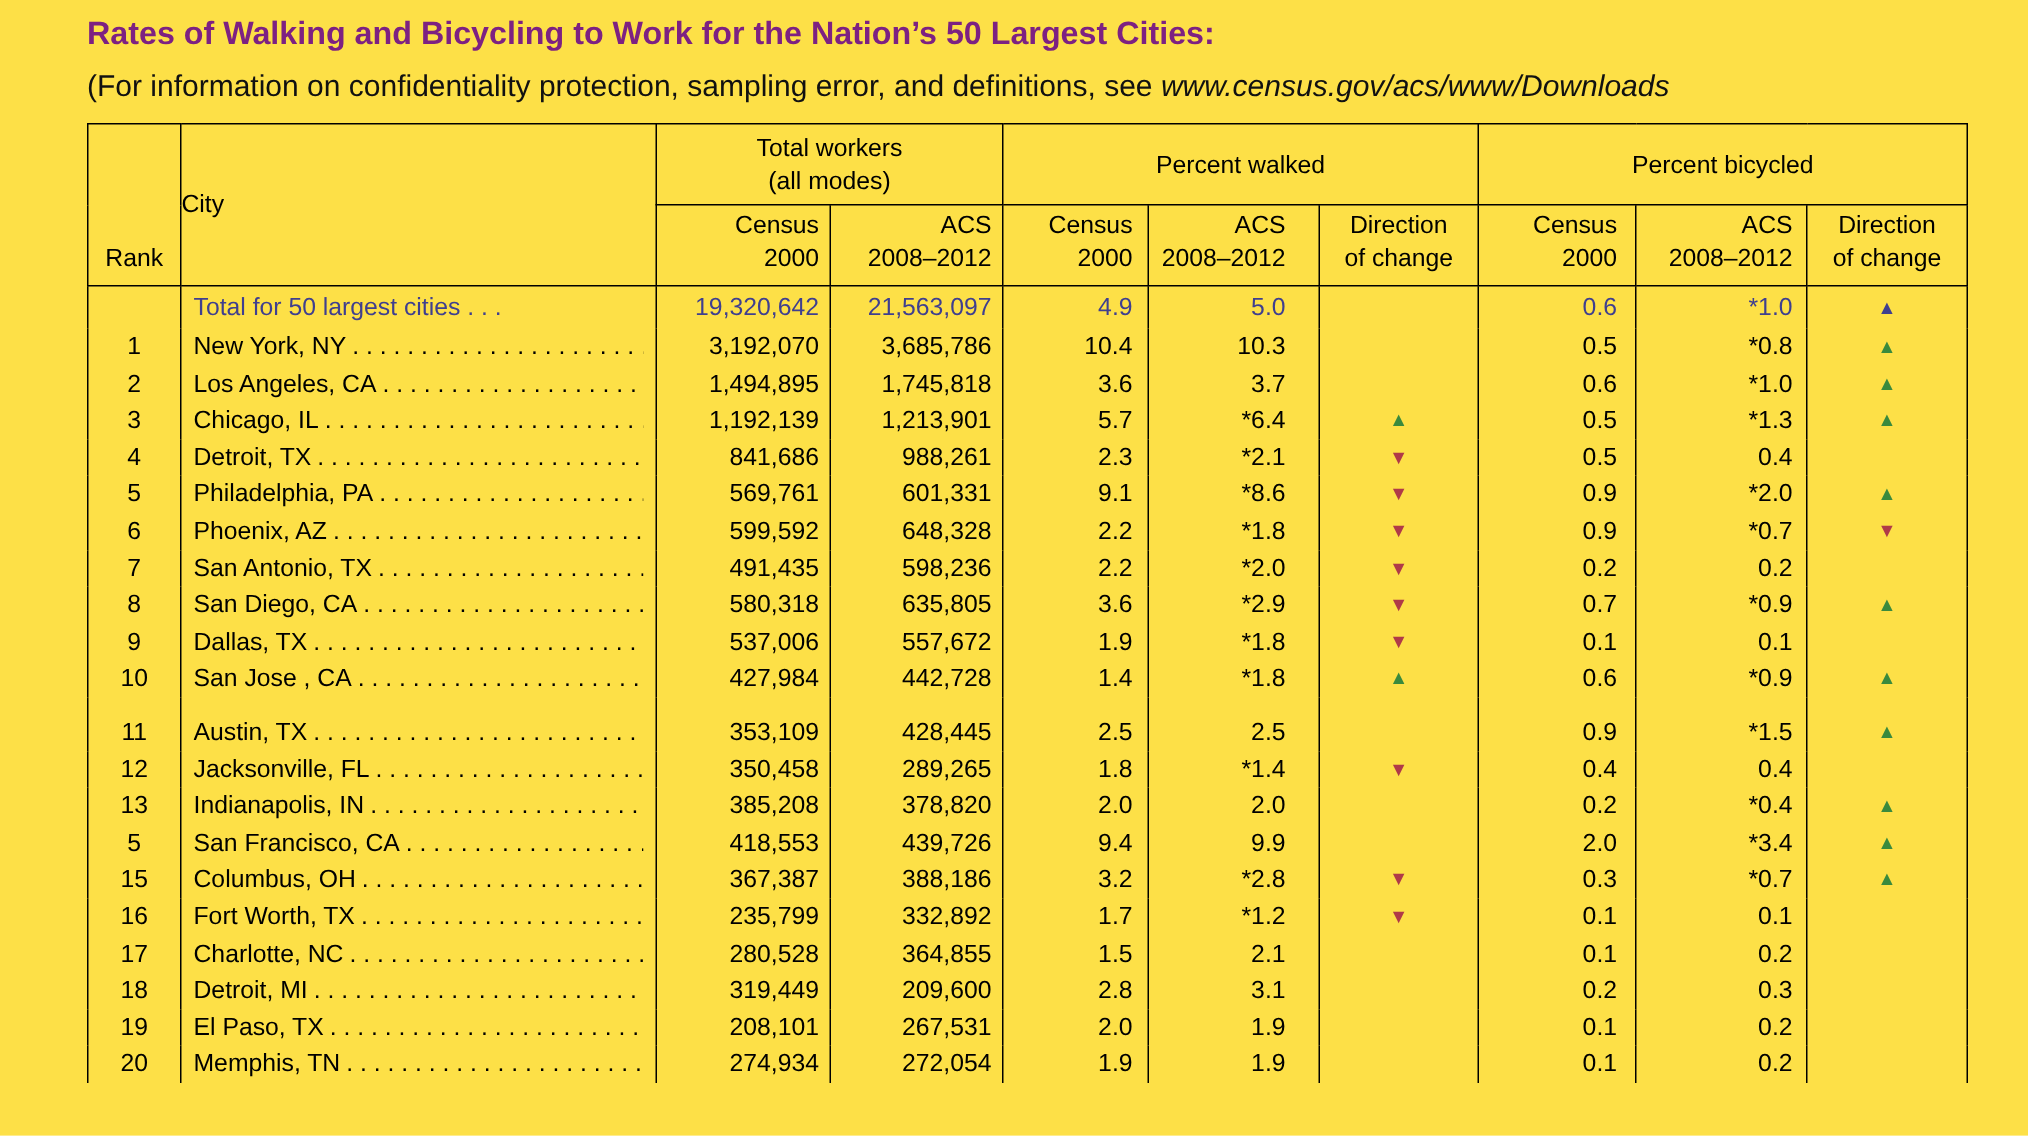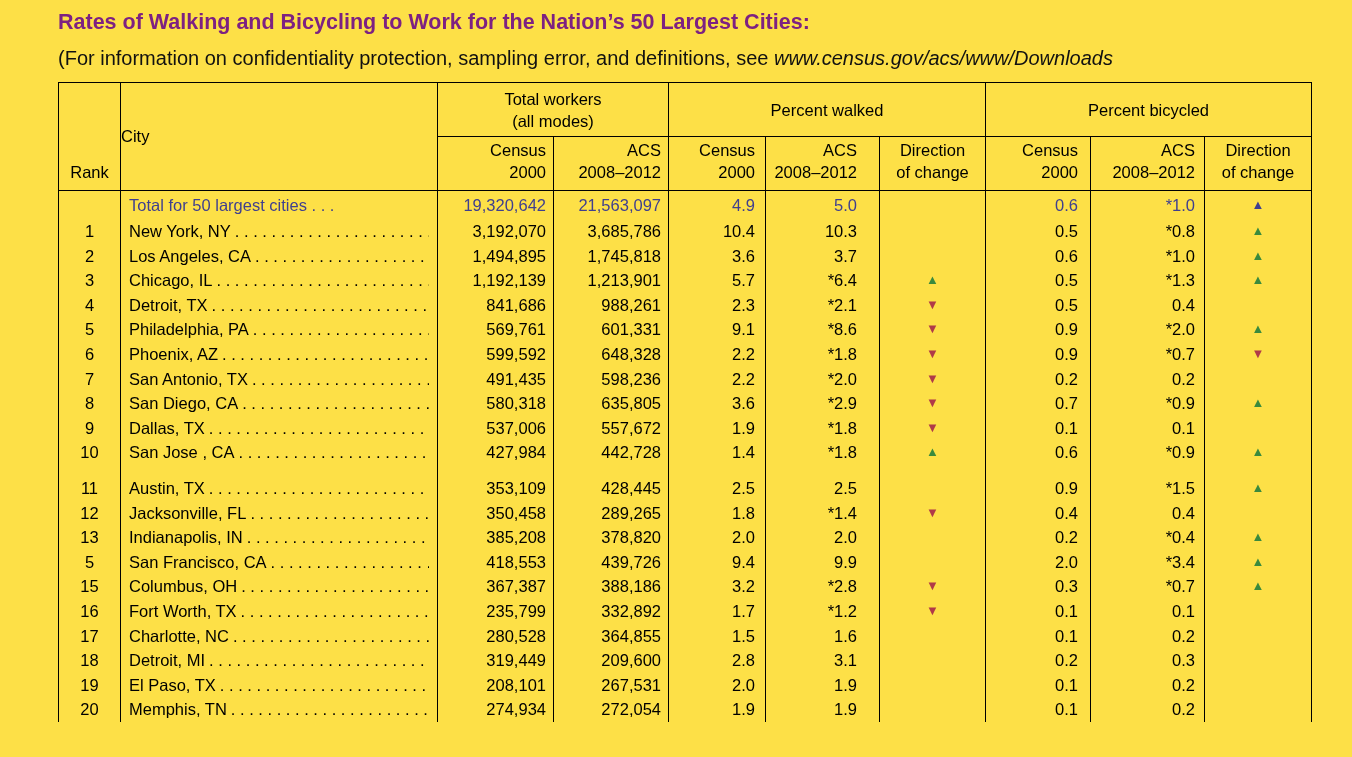--- a/index.html
+++ b/index.html
@@ -472,21 +472,21 @@
     <td class="col-rank bl br">17</td>
     <td class="col-city br">
       <div class="city-flex">
         <span class="city-name">Charlotte, NC</span>
         <span class="leader">. . . . . . . . . . . . . . . . . . . . . . . . . . . . . . . . . . . . . . . . . . . . . . . . . . . . . . . . . . . .</span>
       </div>
     </td>
     <td class="col-w2000 br">280,528</td>
     <td class="col-wacs br">364,855</td>
     <td class="col-walk2000 br">1.5</td>
-    <td class="col-walkacs br">1.6</td>
+    <td class="col-walkacs br">2.1</td>
     <td class="col-walkdir br"></td>
     <td class="col-bike2000 br">0.1</td>
     <td class="col-bikeacs br">0.2</td>
     <td class="col-bikedir br"></td>
   </tr>
           <tr class="data-row">
     <td class="col-rank bl br">18</td>
     <td class="col-city br">
       <div class="city-flex">
         <span class="city-name">Detroit, MI</span>

